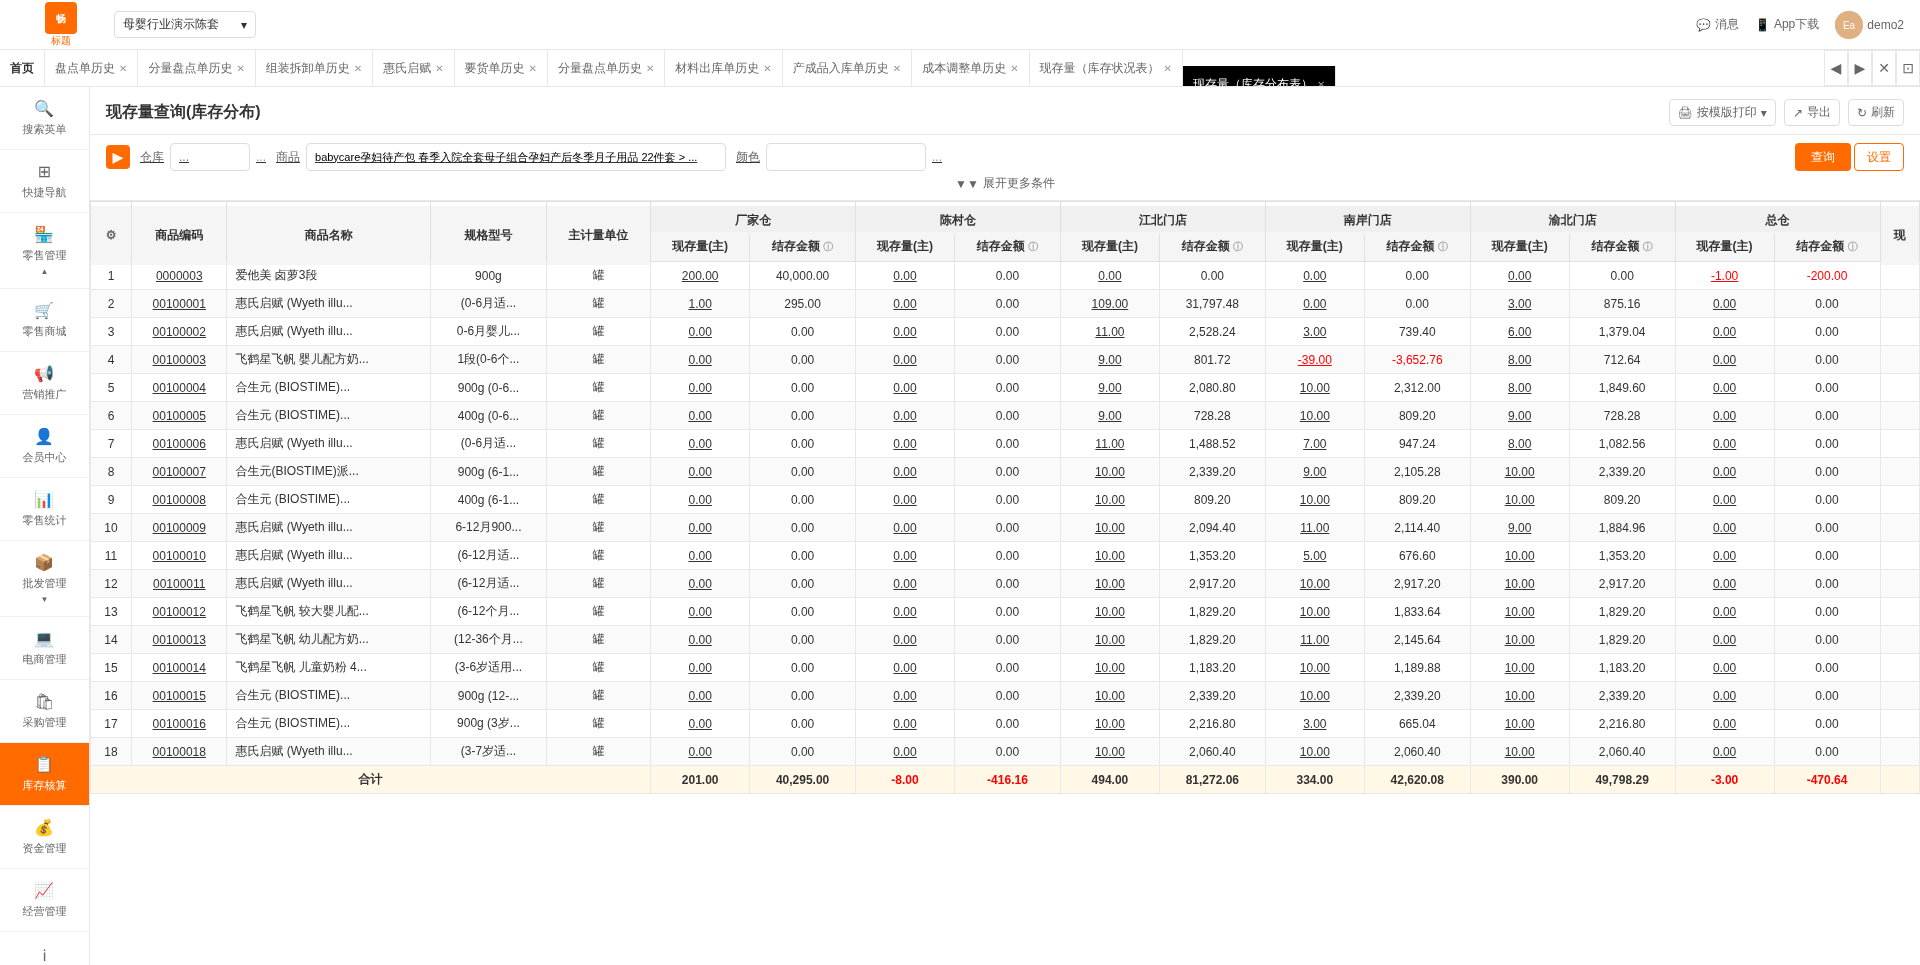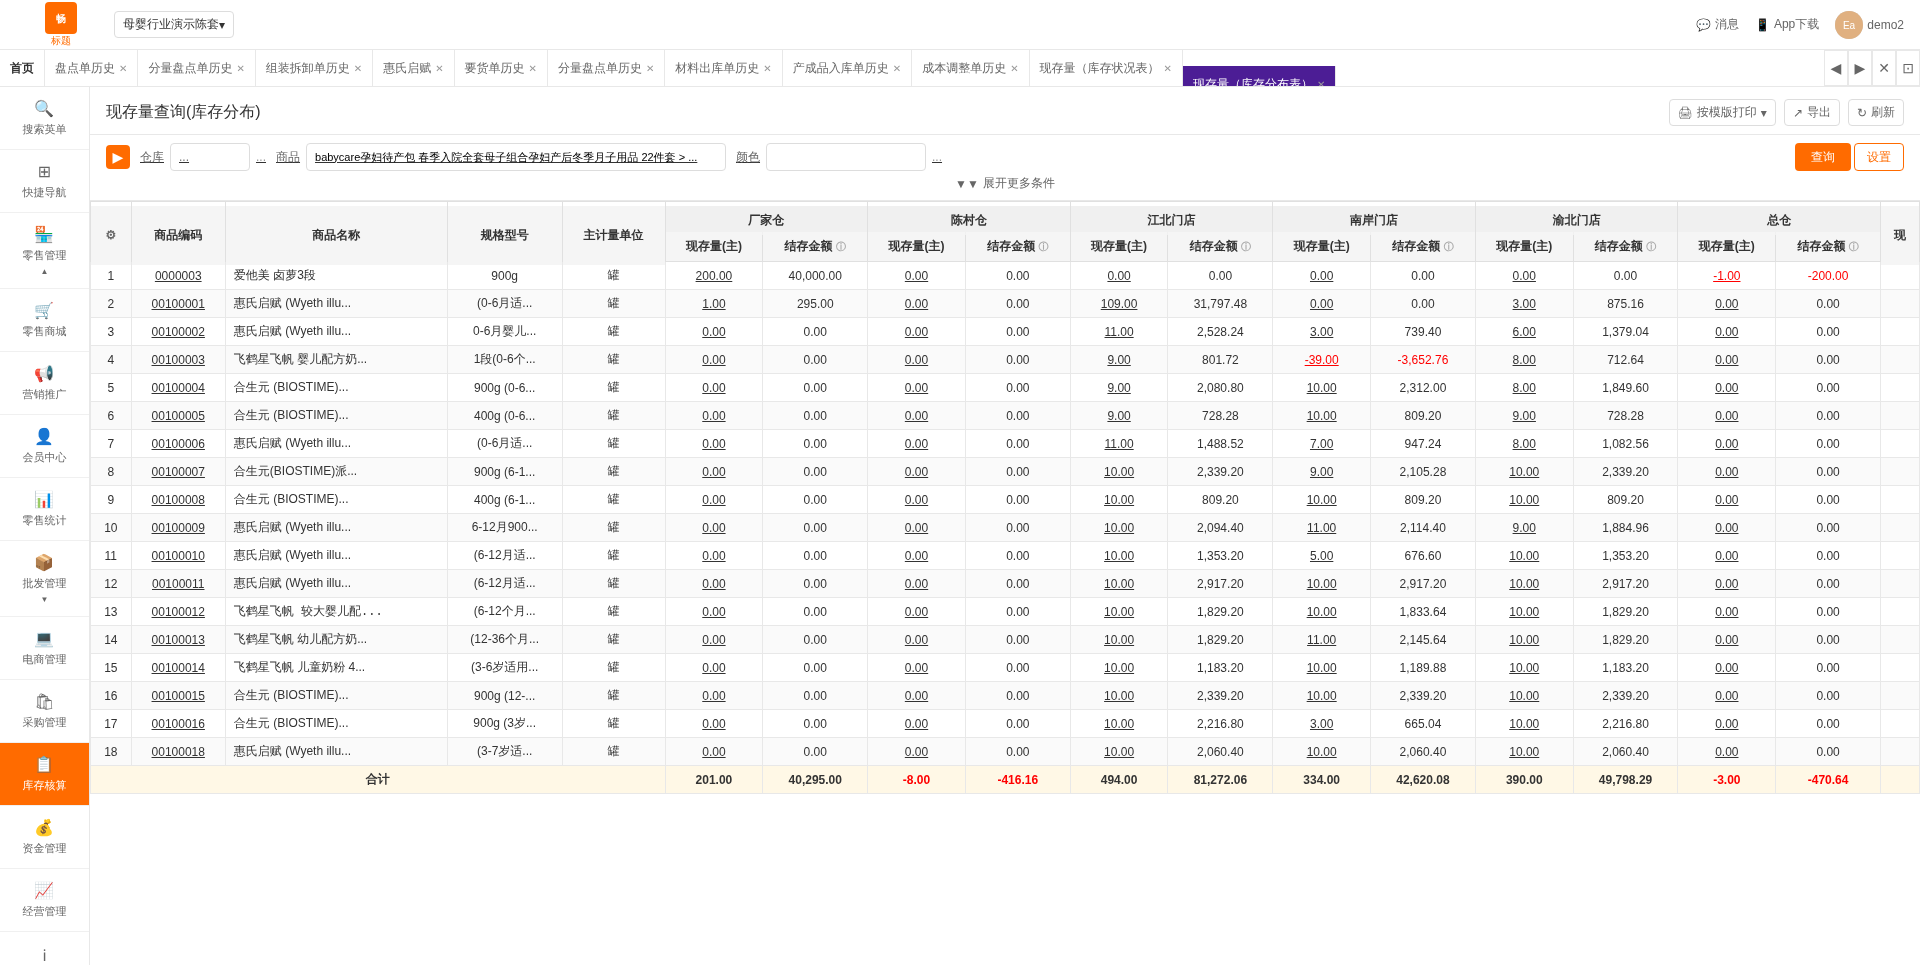--- a/index.html
+++ b/index.html
@@ -4,47 +4,47 @@
   <style>
     * { box-sizing: border-box; margin: 0; padding: 0; }
     body { font-family: "Microsoft YaHei", Arial, sans-serif; font-size: 12px; background: #f5f5f5; color: #333; overflow: hidden; height: 965px; }
     
     
     .top-bar { background: #fff; height: 50px; display: flex; align-items: center; justify-content: space-between; padding: 0 16px; border-bottom: 1px solid #e8e8e8; }
     .top-bar-left { display: flex; align-items: center; gap: 8px; }
     .logo-area { display: flex; flex-direction: column; align-items: center; width: 90px; }
     .logo-icon { width: 32px; height: 32px; background: #ff6b00; border-radius: 4px; display: flex; align-items: center; justify-content: center; color: white; font-size: 10px; }
     .logo-text { font-size: 10px; color: #ff6b00; }
-    .industry-selector { display: flex; align-items: center; gap: 0; padding: 4px 8px; border: 1px solid #ddd; border-radius: 4px; cursor: pointer; font-size: 12px; }
+    .industry-selector { display: flex; align-items: center; gap: 22px; padding: 4px 8px; border: 1px solid #ddd; border-radius: 4px; cursor: pointer; font-size: 12px; }
     .top-bar-right { display: flex; align-items: center; gap: 16px; }
     .top-right-item { display: flex; align-items: center; gap: 4px; cursor: pointer; font-size: 12px; color: #666; }
     .avatar { width: 28px; height: 28px; border-radius: 50%; background: #ccc; display: flex; align-items: center; justify-content: center; font-size: 10px; }
     .tab-item { display: flex; align-items: center; gap: 4px; padding: 0 10px; height: 36px; font-size: 12px; cursor: pointer; white-space: nowrap; border-right: 1px solid #e8e8e8; color: #666; flex-shrink: 0; }
     .tab-item.home { color: #333; font-weight: bold; }
-    .tab-item.active { color: #fff; background: #4c1d95; margin-top: 32px; }
+    .tab-item.active { color: #fff; background: #000000; margin-top: 32px; }
     .tab-close { font-size: 10px; color: #999; cursor: pointer; }
     .tab-nav-btn { width: 24px; height: 36px; display: flex; align-items: center; justify-content: center; cursor: pointer; color: #666; font-size: 14px; border: 1px solid #e8e8e8; flex-shrink: 0; }
     .tab-close-all { width: 24px; height: 36px; display: flex; align-items: center; justify-content: center; cursor: pointer; color: #666; font-size: 14px; border: 1px solid #e8e8e8; flex-shrink: 0; }
 
     
     .main-layout { display: flex; height: calc(965px - 86px); }
 
     
     .sidebar { width: 90px; background: #fff; border-right: 1px solid #e8e8e8; display: flex; flex-direction: column; height: 100%; overflow-y: auto; }
     .sidebar-item { display: flex; flex-direction: column; align-items: center; justify-content: center; padding: 12px 4px; cursor: pointer; color: #666; font-size: 11px; gap: 4px; border-bottom: 1px solid #f0f0f0; }
     .sidebar-item.active { color: #fff; background: #ff6b00; }
     .sidebar-item .icon { font-size: 16px; }
     .sidebar-item .has-sub { font-size: 8px; }
 
     
     .content-area { flex: 1; overflow: hidden; display: flex; flex-direction: column; }
 
     
     .page-header { background: #fff; padding: 12px 16px 8px; border-bottom: 1px solid #e8e8e8; display: flex; align-items: center; justify-content: space-between; }
-    .page-title { font-size: 16px; font-weight: normal; color: #333; }
+    .page-title { font-size: 16px; font-weight: bold; color: #333; }
     .page-actions { display: flex; align-items: center; gap: 8px; }
     .action-btn { display: flex; align-items: center; gap: 4px; padding: 4px 8px; border: 1px solid #ddd; border-radius: 4px; cursor: pointer; font-size: 12px; color: #666; background: #fff; }
     .filter-item { display: flex; align-items: center; gap: 6px; text-decoration: underline; }
     .filter-label { color: #666; font-size: 12px; white-space: nowrap; }
     .filter-input { border: 1px solid #ddd; border-radius: 4px; padding: 4px 8px; font-size: 12px; height: 28px; min-width: 80px; }
     .filter-input-long { min-width: 280px; }
     .search-btn { background: #ff6b00; color: #fff; border: none; border-radius: 4px; padding: 4px 16px; font-size: 12px; cursor: pointer; height: 28px; }
     .setting-btn { background: #fff; color: #ff6b00; border: 1px solid #ff6b00; border-radius: 4px; padding: 4px 12px; font-size: 12px; cursor: pointer; height: 28px; }
     .expand-more-btn { display: flex; align-items: center; gap: 4px; color: #666; cursor: pointer; font-size: 12px; border: none; background: none; }
 
@@ -554,21 +554,21 @@
     <td class="">2,917.20</td>
     <td><span class="underline ">10.00</span></td>
     <td class="">2,917.20</td>
     <td><span class="underline ">0.00</span></td>
     <td class="">0.00</td>
     <td></td>
   </tr>
             <tr>
     <td>13</td>
     <td><span class="underline">00100012</span></td>
-    <td style="text-align:left;font-family:Liberation Mono, monospace;">飞鹤星飞帆 较大婴儿配...</td>
+    <td style="text-align:left;">飞鹤星飞帆 较大婴儿配...</td>
     <td>(6-12个月...</td>
     <td>罐</td>
     <td><span class="underline ">0.00</span></td>
     <td class="">0.00</td>
     <td><span class="underline ">0.00</span></td>
     <td class="">0.00</td>
     <td><span class="underline ">10.00</span></td>
     <td class="">1,829.20</td>
     <td><span class="underline ">10.00</span></td>
     <td class="">1,833.64</td>

